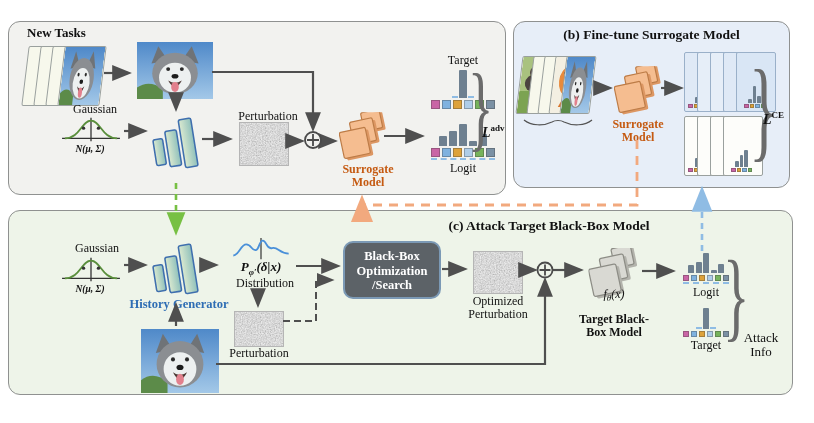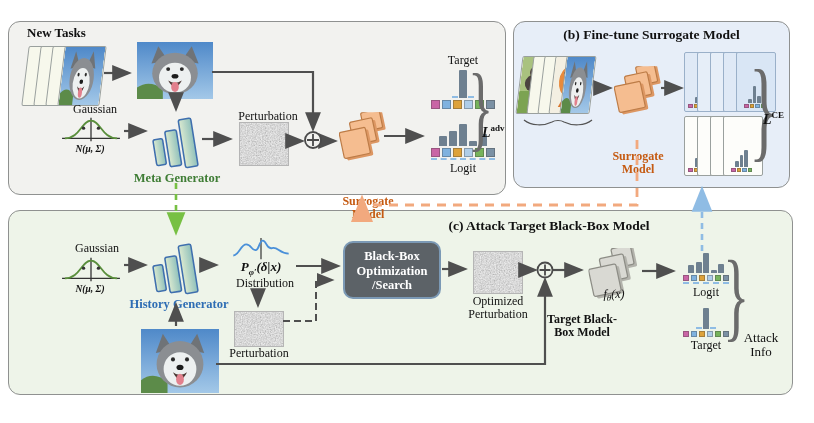--- a/index.html
+++ b/index.html
@@ -9,21 +9,21 @@
   .panel-a{left:8px;top:21px;width:498px;height:174px;background:var(--panel_a_bg);}
   .panel-b{left:513px;top:21px;width:277px;height:167px;background:var(--panel_b_bg);}
   .panel-c{left:8px;top:210px;width:785px;height:185px;background:var(--panel_c_bg);}
   .abs{position:absolute;}
   .lbl{position:absolute;text-align:center;font-size:12px;line-height:1.05;}
   .bold{font-weight:bold;}
   .it{font-style:italic;}
   .ptitle{font-size:13.5px;font-weight:bold;white-space:nowrap;}
   .green{color:var(--meta_generator_green);}
   .blue{color:var(--adapted_generator_blue);}
-  .orange{color:var(--surrogate_orange);margin-top:32px;}
+  .orange{color:var(--surrogate_orange);}
   
   .card{position:absolute;width:42px;height:60px;background:#f7f8ec;border:1px solid #9aa09e;
         border-radius:2px;box-sizing:border-box;overflow:hidden;}
   .lean{transform:skewX(-7deg);}
   .card svg{position:absolute;inset:0;width:100%;height:100%;}
   
   .mini-chart{position:absolute;display:flex;flex-direction:column;align-items:center;}
   .bars{display:flex;align-items:flex-end;gap:2px;height:30px;position:relative;}
   .bars .bar{width:8px;background:var(--bar_slate);border-radius:1px 1px 0 0;}
   .bars .dash{position:absolute;left:-7px;right:-7px;bottom:0;border-top:2px dashed var(--dashed_blue);}
@@ -80,21 +80,20 @@
 
     <div class="lbl" style="left:50px;top:81px;width:72px;">Gaussian</div>
     <svg class="abs" style="left:50px;top:94px;width:64px;height:28px;" viewBox="0 0 64 30">
         <use href="#gaussSym"></use>
       </svg>
     <div class="lbl bold it" style="left:48px;top:123px;width:66px;font-size:9.5px;">N(μ, Σ)</div>
 
     <svg class="abs" style="left:142px;top:90px;width:52px;height:60px;" viewBox="0 0 52 62">
         <use href="#genSym"></use>
       </svg>
-    <div class="lbl bold green" style="left:108px;top:150px;width:120px;font-size:12.5px;">Meta Generator</div>
 
     <div class="lbl" style="left:226px;top:88px;width:66px;">Perturbation</div>
     <svg class="noisebox" style="left:230px;top:100px;width:48px;height:42px;">
         <rect width="100%" height="100%" filter="url(#noiseF)"></rect>
       </svg>
 
     <svg class="abs" style="left:330px;top:90px;width:48px;height:50px;" viewBox="0 0 56 58" style2="">
         <g style="--f1:#f5bd90;--f2:#dd9763;--st:#bd7c47;">
           <use href="#slabSym"></use>
         </g>
@@ -292,21 +291,21 @@
     <div class="lbl" style="left:450px;top:84px;width:78px;">
       <span>Optimized</span><br><span>Perturbation</span>
     </div>
 
     <svg class="abs" style="left:577px;top:37px;width:55px;height:52px;" viewBox="0 0 56 58">
         <g style="--f1:#d9d9d3;--f2:#b3b3ac;--st:#8d8d86;">
           <use href="#slabSym"></use>
         </g>
       </svg>
     <div class="lbl it" style="left:570px;top:77px;width:70px;"><span>f</span><sub style="font-size:9px;">θ</sub><span>(x)</span></div>
-    <div class="lbl bold" style="left:524px;top:102px;width:98px;">
+    <div class="lbl bold" style="left:556px;top:102px;width:98px;">
       <span>Target Black-</span><br><span>Box Model</span>
     </div>
 
     <div class="mini-chart chart-sm dash-under" style="left:674px;top:40px;width:46px;">
       <div class="bars">
           <i class="bar" style="height: 8px;"></i>
           <i class="bar" style="height: 11px;"></i>
           <i class="bar" style="height: 20px;"></i>
           <i class="bar" style="height: 3px;"></i>
           <i class="bar" style="height: 9px;"></i>

